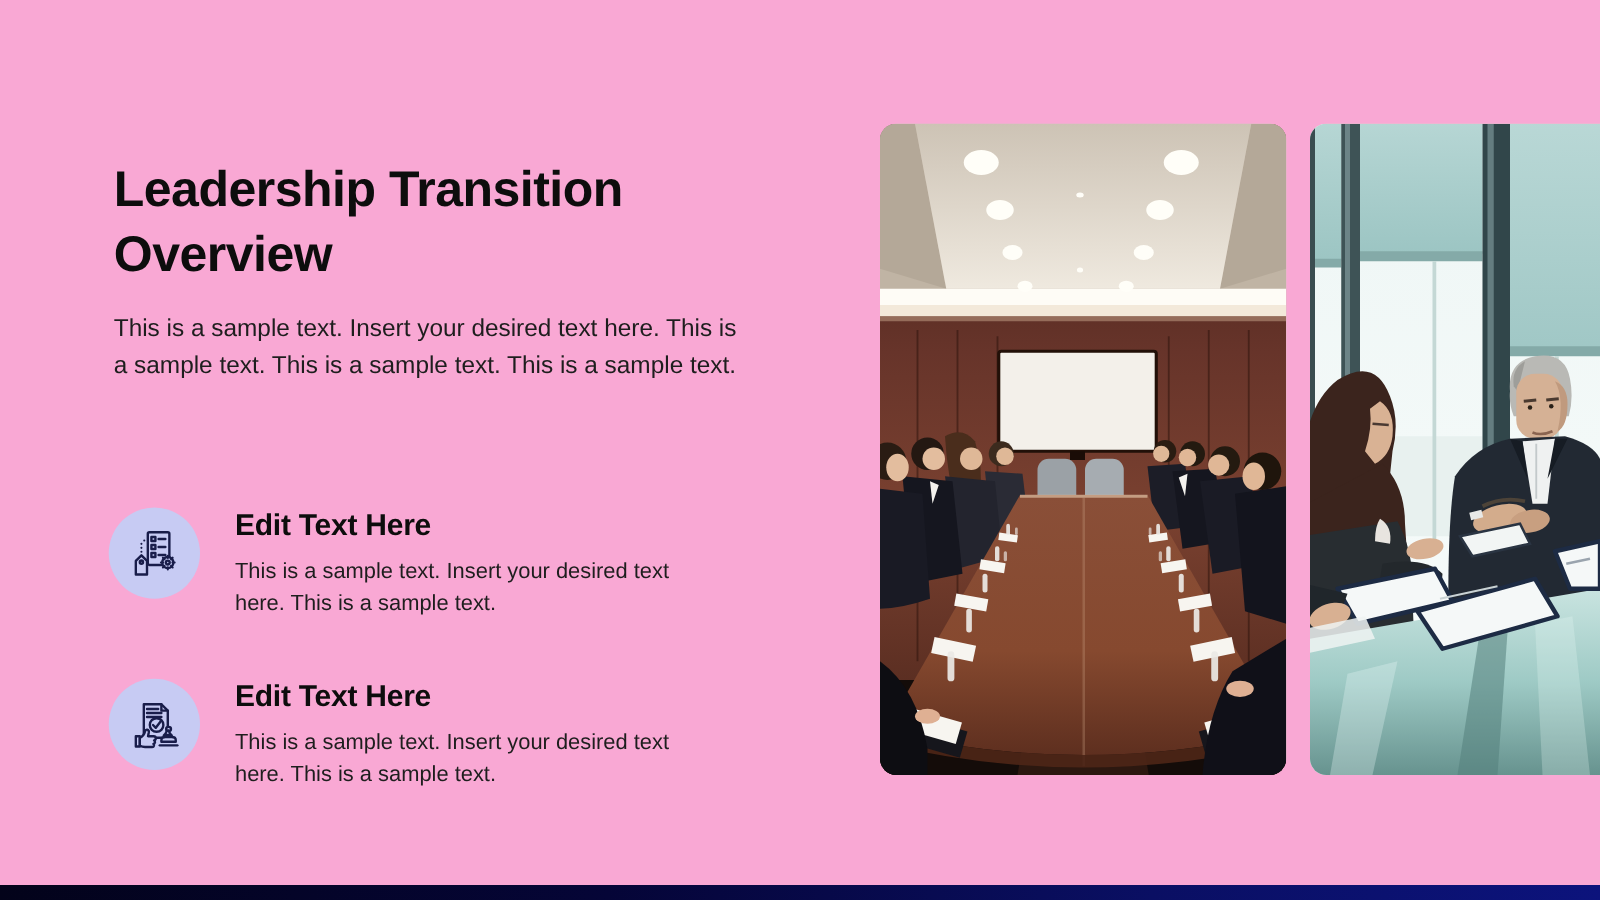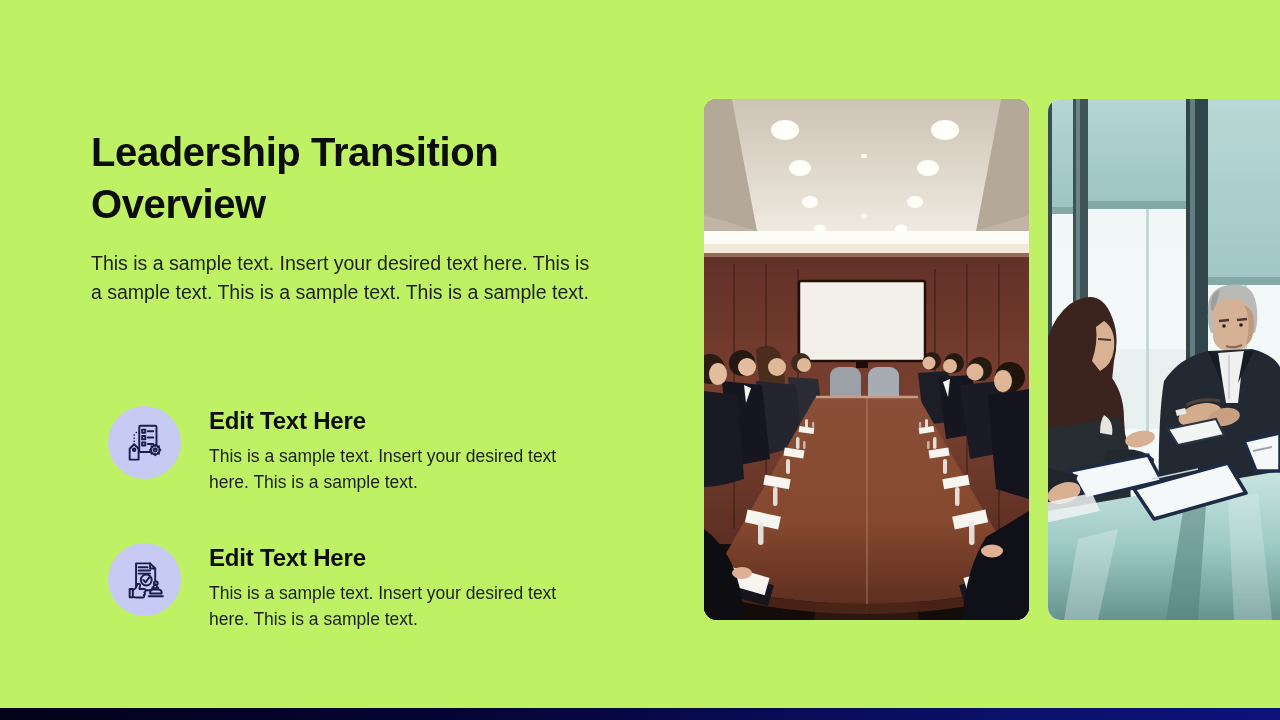--- a/index.html
+++ b/index.html
@@ -1,27 +1,27 @@
 <!DOCTYPE html>
 <html style="--icon-circle: #c7cbf3; --icon-stroke: #191d4a; --title-text: #0d0d0d; --body-text: #1e1e1e; --footer-start: #03031a; --footer-end: #0c137c;"><head>
 <meta charset="utf-8">
 <style>
   html,body{margin:0;padding:0;background:#fff;}
   body{width:1280px;height:720px;position:relative;overflow:hidden;
        font-family:"Liberation Sans","DejaVu Sans",sans-serif;}
-  .slide{position:absolute;inset:0;background:#bef264;text-decoration:underline;}
+  .slide{position:absolute;inset:0;background:#f9a8d4;text-decoration:underline;}
 
   
   .title{position:absolute;left:91px;top:99px;width:430px;
          font-size:40px;line-height:52px;font-weight:700;
          color:var(--title-text,#0d0d0d);letter-spacing:-0.4px;}
   .subtitle{position:absolute;left:91px;top:229px;width:505px;
             font-size:19.5px;line-height:29px;color:var(--body-text,#1e1e1e);}
 
-  .item{position:absolute;left:108px;display:flex;gap:28px;align-items:flex-start;}
+  .item{position:absolute;left:87px;display:flex;gap:28px;align-items:flex-start;}
   .item--1{top:406px;}
   .item--2{top:543px;}
   .icon-circle{width:73px;height:73px;border-radius:50%;
                background:var(--icon-circle,#c7cbf3);
                display:flex;align-items:center;justify-content:center;flex:0 0 auto;}
   .icon-circle svg{width:46px;height:46px;display:block;}
   .item-heading{font-size:24px;font-weight:700;color:var(--title-text,#0d0d0d);
                 margin:1px 0 9px 0;letter-spacing:-0.2px;}
   .item-body{font-size:17.5px;line-height:25.5px;color:var(--body-text,#1e1e1e);
              margin:0;width:362px;}

